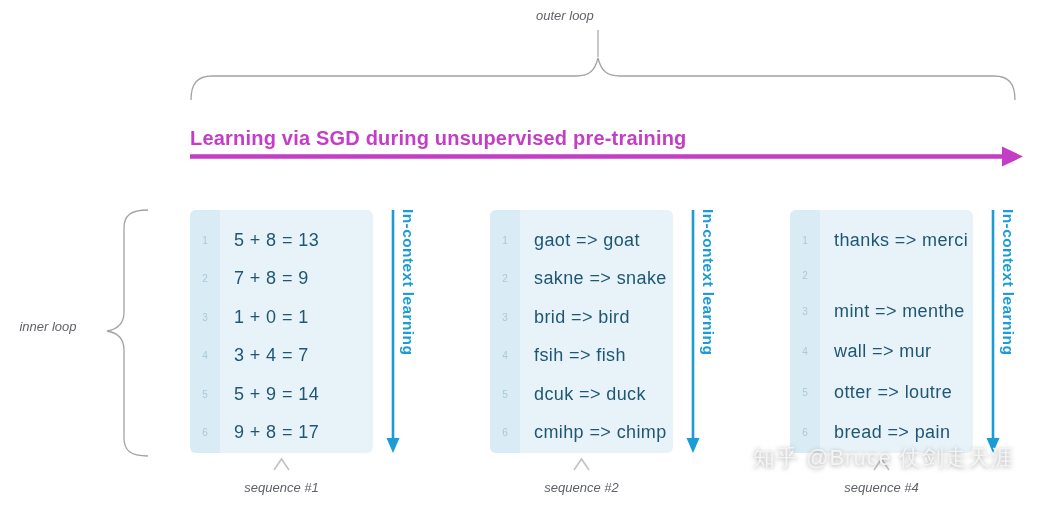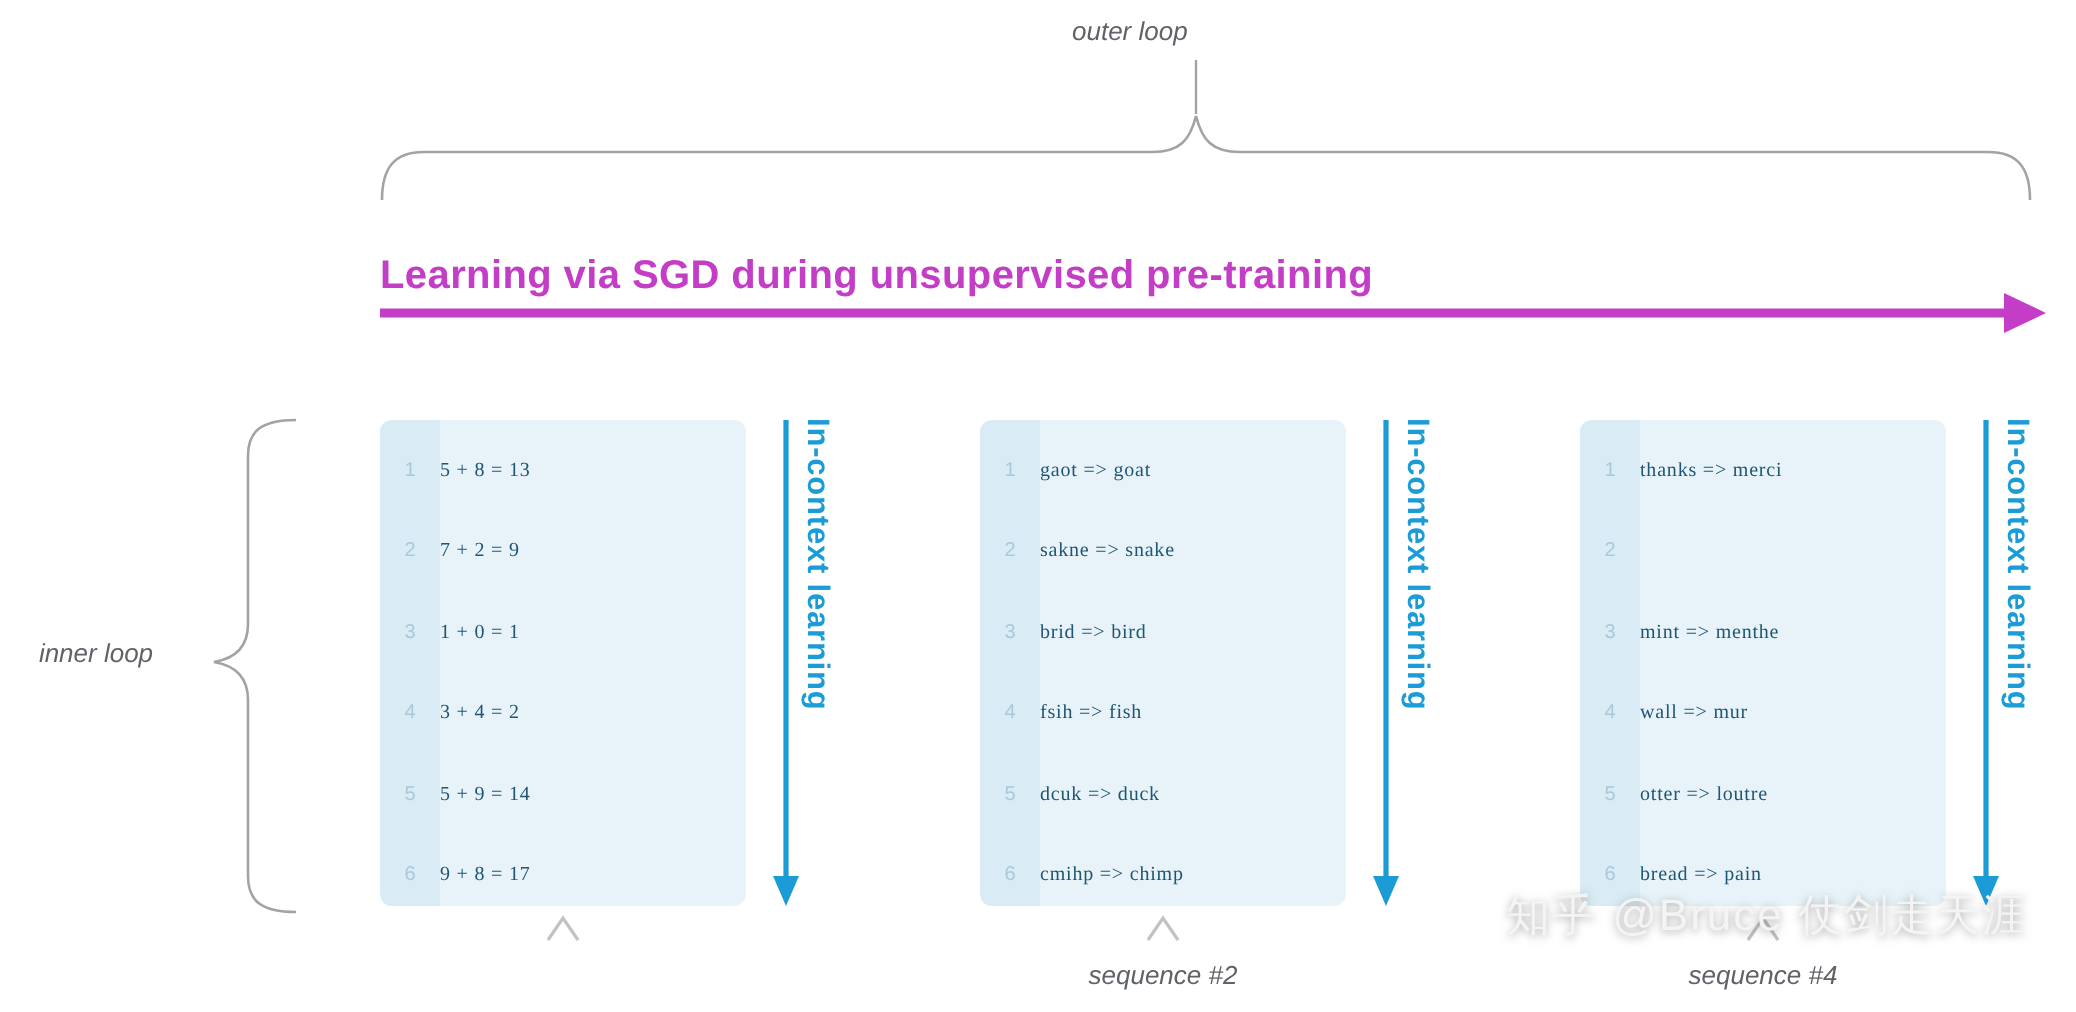--- a/index.html
+++ b/index.html
@@ -31,22 +31,22 @@
   .panel .rows {
     position:absolute; inset:0; display:flex; flex-direction:column;
     justify-content:space-between; padding:20px 0 10px; box-sizing:border-box;
   }
   .row { display:flex; align-items:center; }
   .row .num {
     width:30px; flex:0 0 30px; text-align:center;
     color:var(--row_num); font-size:10px;
   }
   .row .txt {
-    color:var(--row_text);
-    font-family:Liberation Serif, serif; font-size:10px; letter-spacing:0.4px;
+    padding-left:14px; color:var(--row_text);
+    font-family:Liberation Sans, sans-serif; font-size:18px; letter-spacing:0.4px;
   }
 
   .icl {
     position:absolute; top:209px; height:246px;
     writing-mode:vertical-rl; text-orientation:mixed;
     font-weight:bold; font-size:15.5px; color:var(--teal); letter-spacing:0.4px;
     white-space:nowrap;
   }
 
   .seq-label { position:absolute; top:480px; width:183px; text-align:center; }
@@ -103,29 +103,29 @@
 
   <div class="panel" style="left:190px">
     <div class="numcol"></div>
     <div class="rows">
         <div class="row">
           <span class="num">1</span>
           <span class="txt">5 + 8 = 13</span>
         </div>
         <div class="row">
           <span class="num">2</span>
-          <span class="txt">7 + 2 = 9</span>
+          <span class="txt">7 + 8 = 9</span>
         </div>
         <div class="row">
           <span class="num">3</span>
           <span class="txt">1 + 0 = 1</span>
         </div>
         <div class="row">
           <span class="num">4</span>
-          <span class="txt">3 + 4 = 2</span>
+          <span class="txt">3 + 4 = 7</span>
         </div>
         <div class="row">
           <span class="num">5</span>
           <span class="txt">5 + 9 = 14</span>
         </div>
         <div class="row">
           <span class="num">6</span>
           <span class="txt">9 + 8 = 17</span>
         </div>
       </div>
@@ -187,18 +187,19 @@
           <span class="num">6</span>
           <span class="txt">bread =&gt; pain</span>
         </div>
       </div>
   </div>
 
   <div class="icl" style="left:399px">In-context learning</div>
   <div class="icl" style="left:699px">In-context learning</div>
   <div class="icl" style="left:999px">In-context learning</div>
 
+  <div class="seq-label label-gray" style="left:190px">sequence #1</div>
   <div class="seq-label label-gray" style="left:490px">sequence #2</div>
   <div class="seq-label label-gray" style="left:790px">sequence #4</div>
 
   <div id="watermark">知乎 @Bruce 仗剑走天涯</div>
 
 </div>
 
 </body></html>

